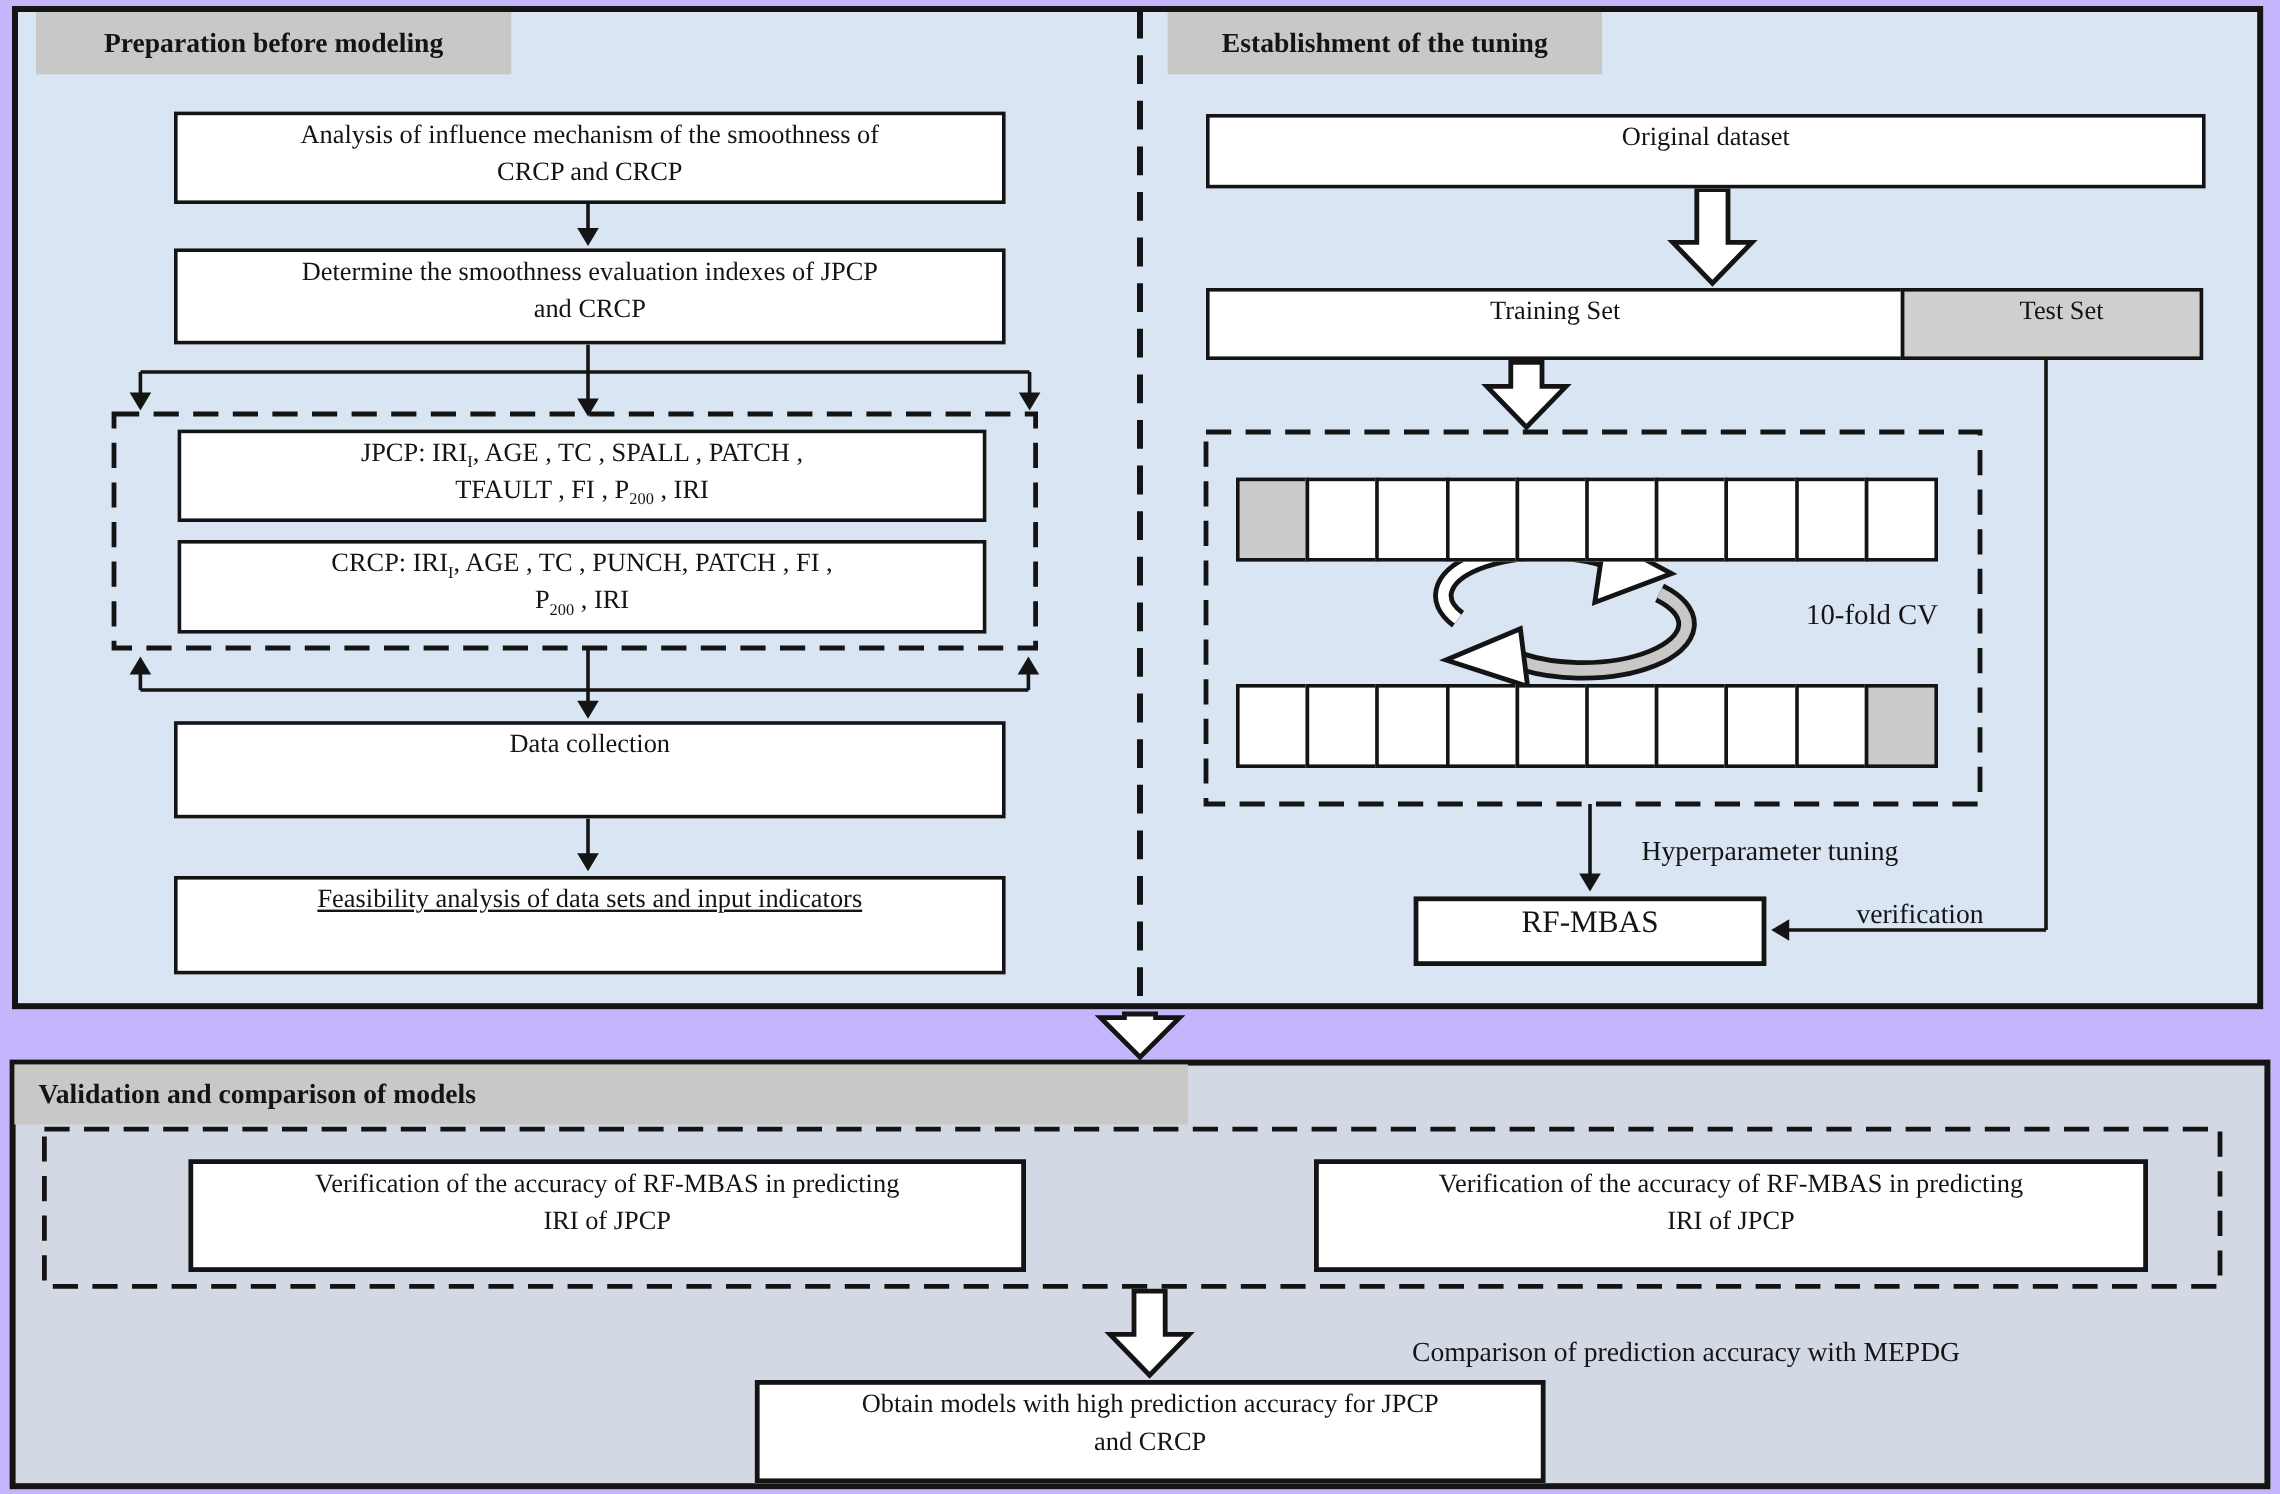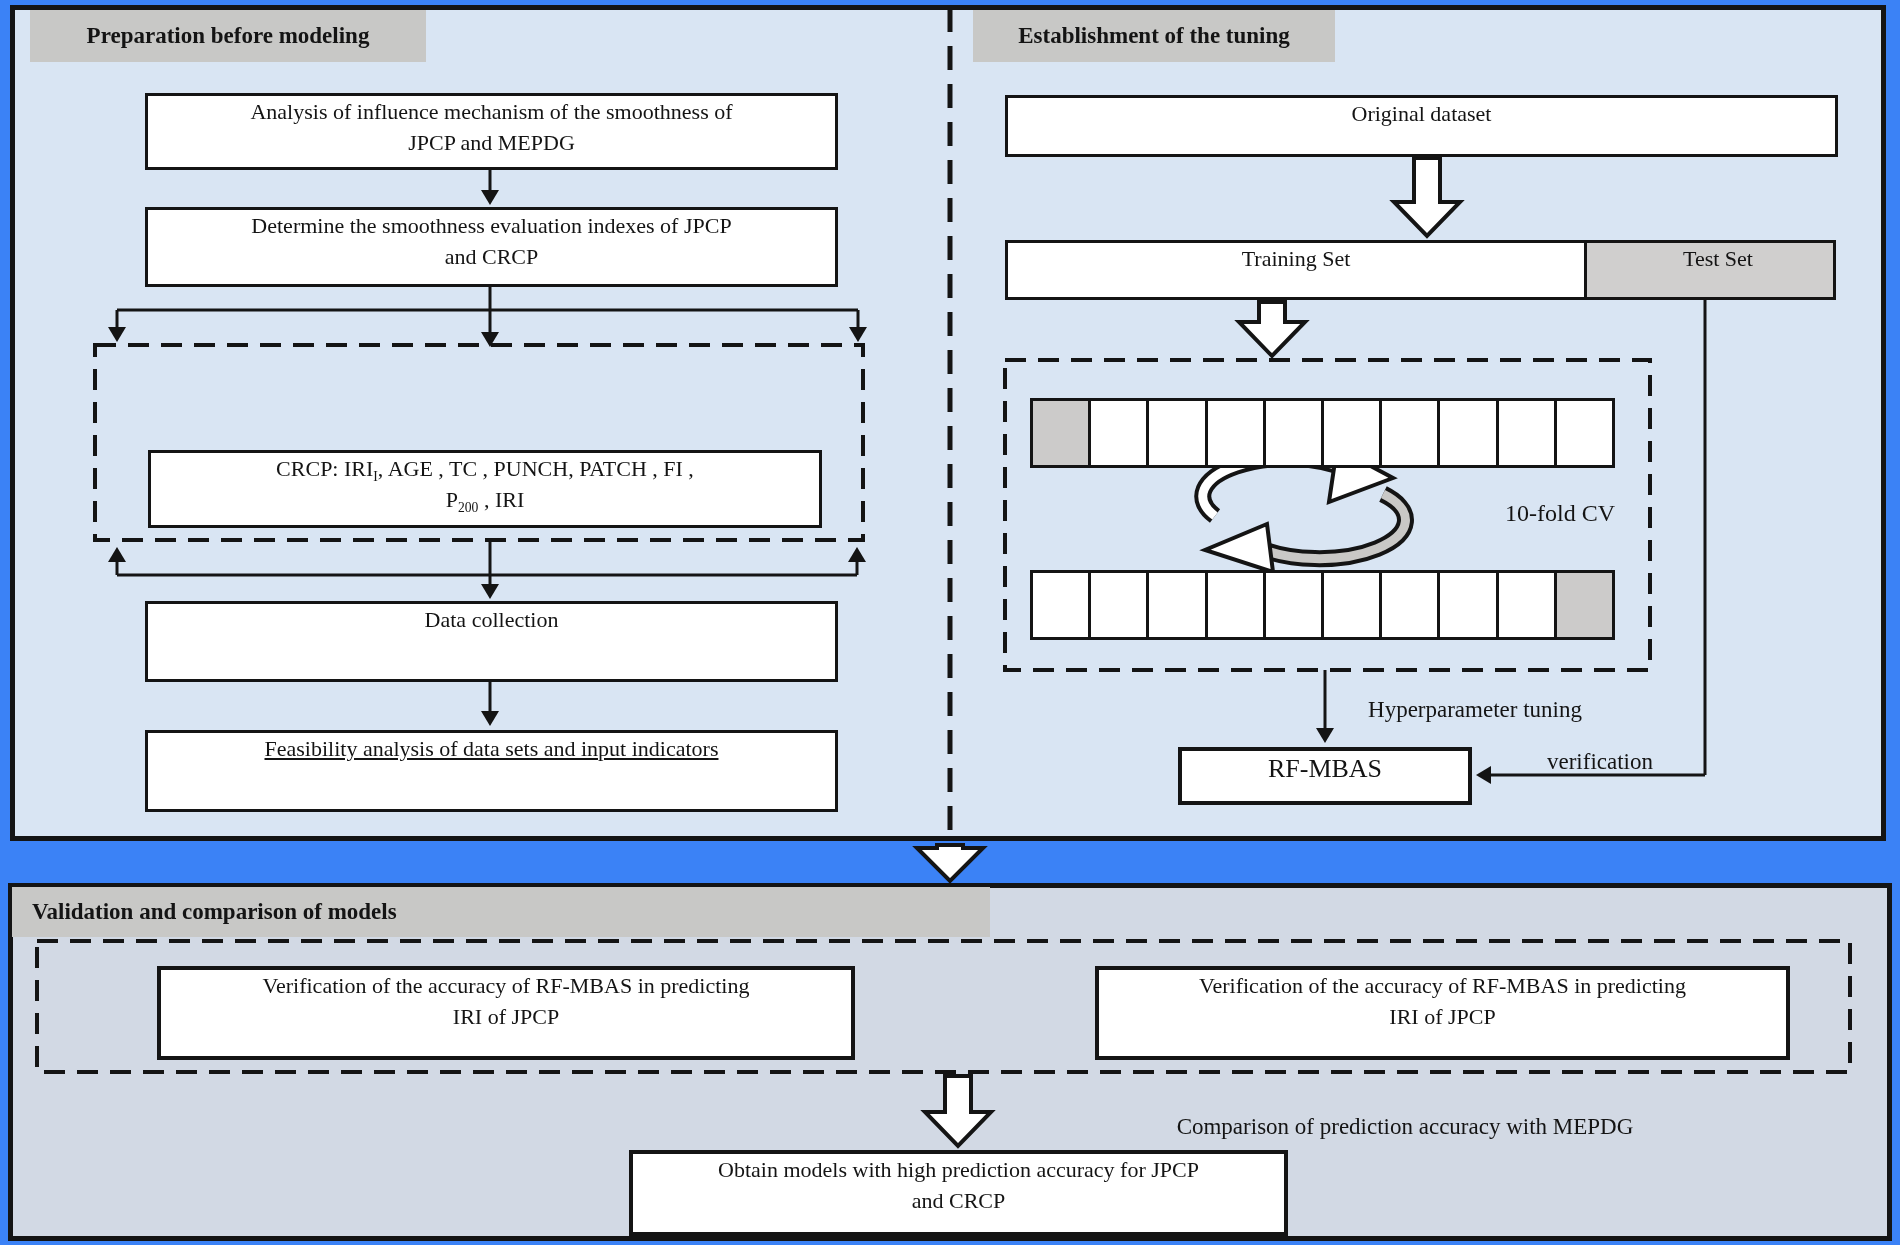--- a/index.html
+++ b/index.html
@@ -8,21 +8,21 @@
     --gray:#c8c8c6;
     --test-gray:#d0cfce;
     --cell-gray:#cccbca;
     --line:#141414;
     --box-bg:#ffffff;
   }
   html,body{margin:0;padding:0;background:#ffffff;}
   .stage{
     position:relative;width:1900px;height:1245px;
     font-family:"Liberation Serif","DejaVu Serif",serif;
-    color:var(--line);overflow:hidden;background:#3b82f6;
+    color:var(--line);overflow:hidden;background:#c4b5fd;
   }
   .abs{position:absolute;box-sizing:border-box;}
   .panel{border:5px solid var(--line);}
   .panel-top{left:10px;top:5px;width:1876px;height:836px;background:var(--top-bg);}
   .panel-bottom{left:8px;top:883px;width:1884px;height:358px;background:var(--bottom-bg);}
   .layer{position:absolute;left:0;top:0;z-index:2;}
   .sec-title{
     background:var(--gray);
     display:flex;align-items:center;justify-content:center;
     font-weight:700;font-size:23px;z-index:3;
@@ -109,28 +109,32 @@
       <path d="M 186,46 A 85,38 0 0 1 58,98" stroke="#141414" stroke-width="17" fill="none"></path>
       <path d="M 186,46 A 85,38 0 0 1 58,98" stroke="#c9c8c6" stroke-width="9" fill="none"></path>
       <polygon points="70,76 8,102 76,124" fill="#ffffff" stroke="#141414" stroke-width="4"></polygon>
     </g>
   </svg>
 
   <div class="abs sec-title" style="left:30px;top:10px;width:396px;height:52px;">Preparation before modeling</div>
 
   <div class="abs fbox" style="left:145px;top:93px;width:693px;height:77px;">
       <div class="ln">Analysis of influence mechanism of the smoothness of</div>
-      <div class="ln">JPCP and MEPDG</div>
+      <div class="ln">CRCP and CRCP</div>
     </div>
 
   <div class="abs fbox" style="left:145px;top:207px;width:693px;height:80px;">
       <div class="ln">Determine the smoothness evaluation indexes of JPCP</div>
       <div class="ln">and CRCP</div>
     </div>
 
+  <div class="abs fbox" style="left:148px;top:358px;width:674px;height:77px;">
+      <div class="ln">JPCP: IRI<sub>I</sub>, AGE , TC , SPALL , PATCH ,</div>
+      <div class="ln">TFAULT , FI , P<sub>200</sub> , IRI</div>
+    </div>
 
   <div class="abs fbox" style="left:148px;top:450px;width:674px;height:78px;">
       <div class="ln">CRCP: IRI<sub>I</sub>, AGE , TC , PUNCH, PATCH , FI ,</div>
       <div class="ln">P<sub>200</sub> , IRI</div>
     </div>
 
   <div class="abs fbox" style="left:145px;top:601px;width:693px;height:81px;">Data collection</div>
 
   <div class="abs fbox" style="left:145px;top:730px;width:693px;height:82px;text-decoration:underline;">Feasibility analysis of data sets and input indicators</div>
 

